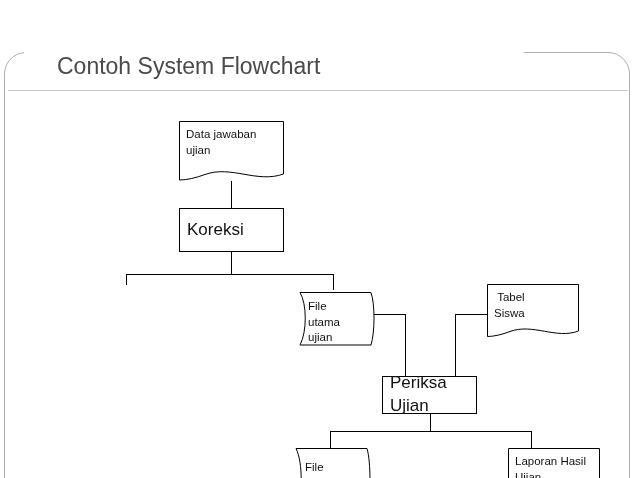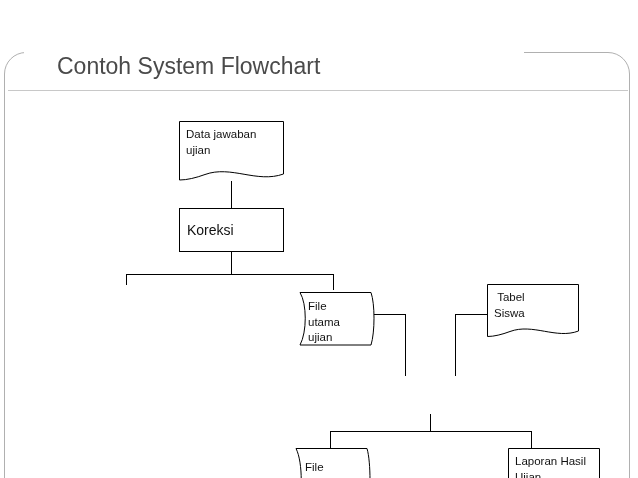--- a/index.html
+++ b/index.html
@@ -67,21 +67,21 @@
     display: flex;
     align-items: center;
     justify-content: center;
   }
   
   .node {
     position: absolute;
     box-sizing: border-box;
     border: 1px solid #000000;
     background: #ffffff;
-    font-size: 14px;
+    font-size: 17px;
     color: #111111;
     line-height: 1.35;
     padding: 6px 7px;
     white-space: pre-line;
   }
   .node.center-v {
     display: flex;
     align-items: center;
   }
   
@@ -158,20 +158,23 @@
   </div>
 
   <div class="doc" style="left:487px; top:236px; width:92px; height:56px;text-align:right;">
     <svg width="92" height="56" viewBox="0 0 92 56">
       <path d="M0.5,0.5 L91.5,0.5 L91.5,47 C69,55.5 46,39 23,47.5 C15,50.5 7,52.5 0.5,52.5 Z" fill="#ffffff" stroke="#000000" stroke-width="1"></path>
     </svg>
     <div class="doc-label">Tabel
 Siswa</div>
   </div>
 
+  <div class="node center-v" style="left:382px; top:328px; width:95px; height:38px;">
+    <span>Periksa Ujian</span>
+  </div>
 
   <div class="doc" style="left:293px; top:400px; width:80px; height:70px;">
     <svg width="80" height="70" viewBox="0 0 80 70">
       <path d="M3,0.5 L74,0.5 C78,14 78,50 74,66 L3,66 C10,50 10,14 3,0.5 Z" fill="#ffffff" stroke="#000000" stroke-width="1"></path>
     </svg>
     <div class="doc-label" style="left:12px; top:12px;">File
 siswa
 lulus</div>
   </div>
 

